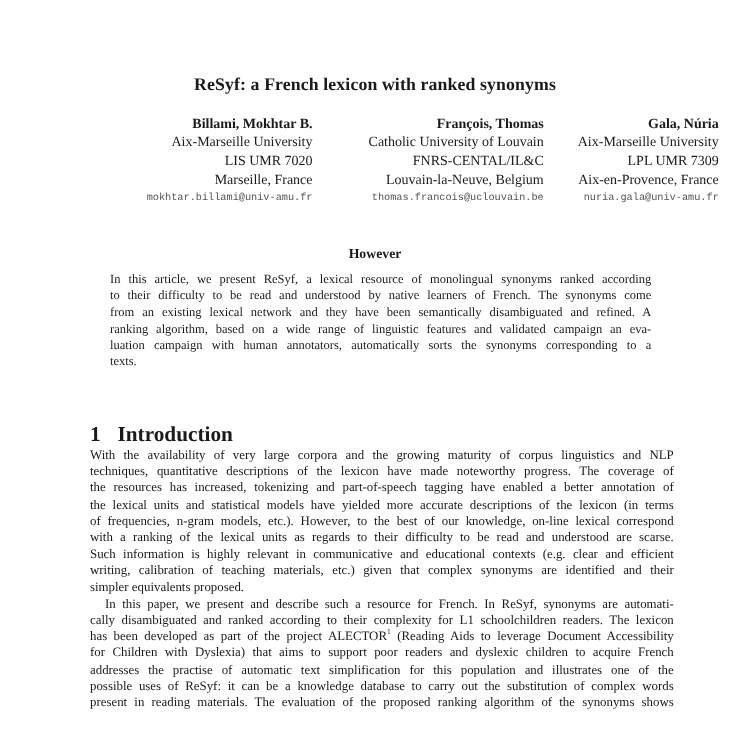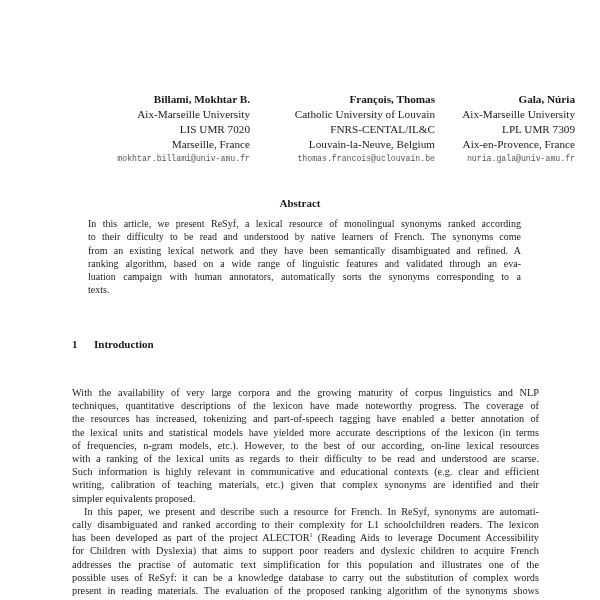--- a/index.html
+++ b/index.html
@@ -12,32 +12,33 @@
   .author { position:absolute; top:0; text-align:right; font-size:11.2px; line-height:15px; }
   .author .name { font-weight:bold; }
   .author .email { font-family:"Liberation Mono","DejaVu Sans Mono",monospace; font-size:8.2px; color:#555; line-height:14px; }
   .a1 { left:40px; width:210px; }
   .a2 { left:225px; width:210px; }
   .a3 { left:395px; width:180px; }
   .abstract-h { position:absolute; top:197px; left:0; width:600px; text-align:center; font-weight:bold; font-size:11px; }
   .abstract { position:absolute; top:217px; left:88px; width:433px; font-size:10px; line-height:13.3px; text-align:justify; }
   .abstract .ln { display:block; white-space:nowrap; text-align-last:justify; }
   .abstract .ln.last { text-align-last:left; }
-  .sec { position:absolute; top:338px; left:72px; font-weight:bold; font-size:11px; }
+  .sec { position:absolute; top:338px; left:72px; font-weight:bold; font-size:17px; }
   .sec .num { display:inline-block; width:22px; }
-  .body { position:absolute; top:358px; left:72px; width:467px; font-size:10.3px; line-height:13.2px;margin-top:28px; }
+  .body { position:absolute; top:358px; left:72px; width:467px; font-size:10.3px; line-height:13.2px; }
   .body .ln { display:block; white-space:nowrap; text-align:justify; text-align-last:justify; }
   .body .ln.last { text-align-last:left; }
   .body .ln.indent { padding-left:12px; }
   sup { font-size:6px; vertical-align:super; line-height:0; }
 </style>
 </head>
 <body>
 
 <div class="page">
+  <div class="title">ReSyf: a French lexicon with ranked synonyms</div>
 
   <div class="authors">
     <div class="author a1">
       <div class="name">Billami, Mokhtar B.</div>
       <div>Aix-Marseille University</div>
       <div>LIS UMR 7020</div>
       <div>Marseille, France</div>
       <div class="email">mokhtar.billami@univ-amu.fr</div>
     </div>
     <div class="author a2">
@@ -49,40 +50,40 @@
     </div>
     <div class="author a3">
       <div class="name">Gala, Núria</div>
       <div>Aix-Marseille University</div>
       <div>LPL UMR 7309</div>
       <div>Aix-en-Provence, France</div>
       <div class="email">nuria.gala@univ-amu.fr</div>
     </div>
   </div>
 
-  <div class="abstract-h">Abstract</div>
+  <div class="abstract-h">However</div>
   <div class="abstract">
     <span class="ln">In this article, we present ReSyf, a lexical resource of monolingual synonyms ranked according</span>
     <span class="ln">to their difficulty to be read and understood by native learners of French. The synonyms come</span>
     <span class="ln">from an existing lexical network and they have been semantically disambiguated and refined. A</span>
-    <span class="ln">ranking algorithm, based on a wide range of linguistic features and validated through an eva-</span>
+    <span class="ln">ranking algorithm, based on a wide range of linguistic features and validated campaign an eva-</span>
     <span class="ln">luation campaign with human annotators, automatically sorts the synonyms corresponding to a</span>
     <span class="ln last">texts.</span>
   </div>
 
   <div class="sec">
     <span class="num">1</span><span>Introduction</span>
   </div>
 
   <div class="body">
     <span class="ln">With the availability of very large corpora and the growing maturity of corpus linguistics and NLP</span>
     <span class="ln">techniques, quantitative descriptions of the lexicon have made noteworthy progress. The coverage of</span>
     <span class="ln">the resources has increased, tokenizing and part-of-speech tagging have enabled a better annotation of</span>
     <span class="ln">the lexical units and statistical models have yielded more accurate descriptions of the lexicon (in terms</span>
-    <span class="ln">of frequencies, n-gram models, etc.). However, to the best of our according, on-line lexical resources</span>
+    <span class="ln">of frequencies, n-gram models, etc.). However, to the best of our knowledge, on-line lexical correspond</span>
     <span class="ln">with a ranking of the lexical units as regards to their difficulty to be read and understood are scarse.</span>
     <span class="ln">Such information is highly relevant in communicative and educational contexts (e.g. clear and efficient</span>
     <span class="ln">writing, calibration of teaching materials, etc.) given that complex synonyms are identified and their</span>
     <span class="ln last">simpler equivalents proposed.</span>
     <span class="ln indent">In this paper, we present and describe such a resource for French. In ReSyf, synonyms are automati-</span>
     <span class="ln">cally disambiguated and ranked according to their complexity for L1 schoolchildren readers. The lexicon</span>
     <span class="ln"><span>has been developed as part of the project ALECTOR</span><sup>1</sup><span> (Reading Aids to leverage Document Accessibility</span></span>
     <span class="ln">for Children with Dyslexia) that aims to support poor readers and dyslexic children to acquire French</span>
     <span class="ln">addresses the practise of automatic text simplification for this population and illustrates one of the</span>
     <span class="ln">possible uses of ReSyf: it can be a knowledge database to carry out the substitution of complex words</span>

